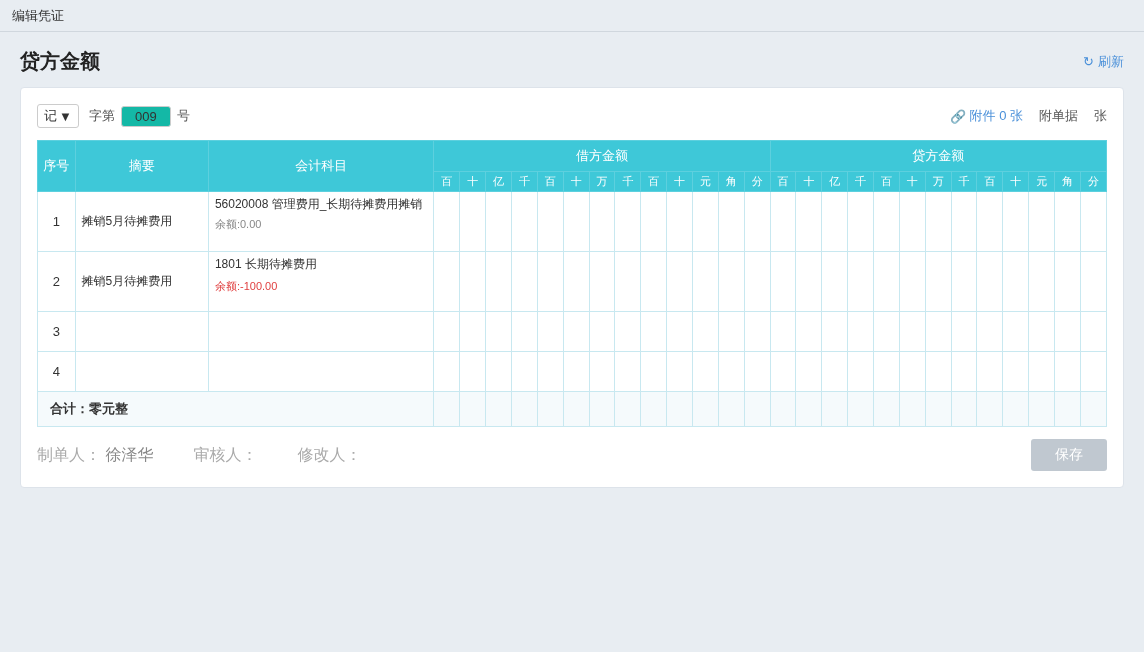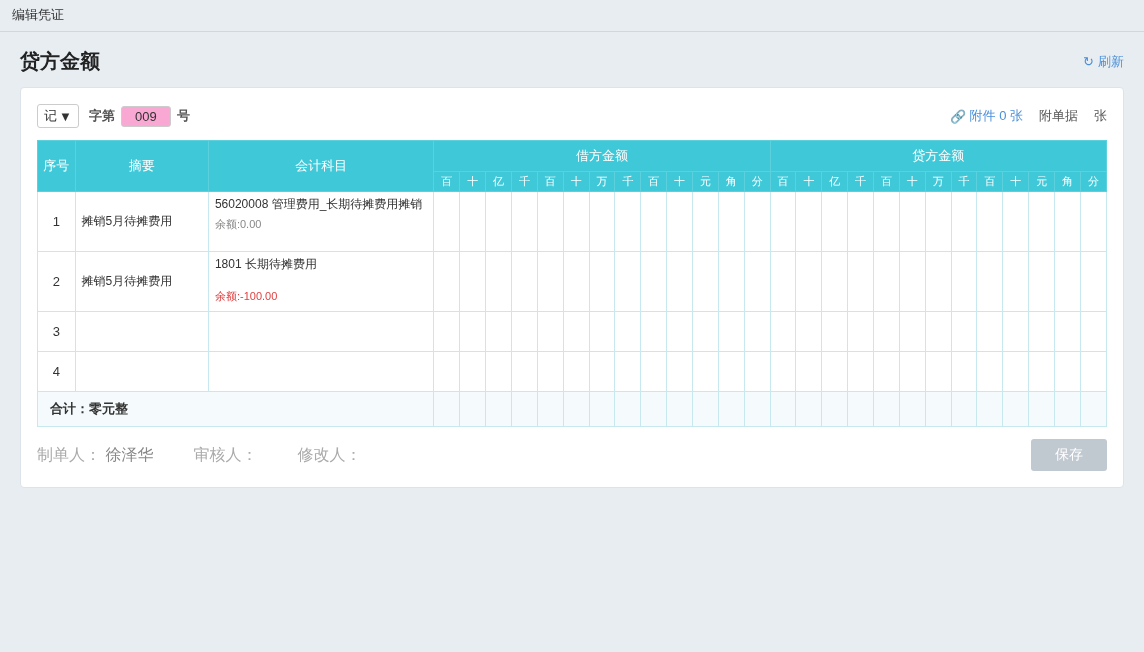--- a/index.html
+++ b/index.html
@@ -12,21 +12,21 @@
       overflow: hidden;
     }
     .title-bar {
       background: #e8edf2;
       padding: 6px 12px;
       font-size: 13px;
       color: #333;
       border-bottom: 1px solid #d0d7de;
       height: 32px;
       display: flex;
-      align-items: flex-start;
+      align-items: center;
     }
     .main-container {
       padding: 16px 20px;
       height: calc(652px - 32px);
       overflow: auto;
     }
     .page-header {
       display: flex;
       justify-content: space-between;
       align-items: center;
@@ -60,42 +60,41 @@
       margin-bottom: 12px;
     }
     .meta-group {
       display: flex;
       align-items: center;
       gap: 6px;
     }
     .meta-label {
       color: #555;
       font-size: 13px;
-      font-weight: bold;
     }
     .ji-btn {
       display: flex;
       align-items: center;
       gap: 2px;
       border: 1px solid #ccc;
       border-radius: 3px;
       padding: 2px 6px;
       background: #fff;
       cursor: pointer;
       font-size: 13px;
       color: #333;
     }
     .zi-input {
       border: 1px solid #ccc;
       border-radius: 3px;
       padding: 2px 6px;
       font-size: 13px;
       width: 50px;
       text-align: center;
-      background: #f9a8d4;
+      background: #14b8a6;
       color: #333;
     }
     .date-input {
       border: 1px solid #ccc;
       border-radius: 3px;
       padding: 2px 8px;
       font-size: 13px;
       background: #fff;
       color: #333;
       width: 110px;
@@ -170,21 +169,21 @@
       font-size: 12px;
     }
     .balance-text {
       color: #888;
       font-size: 11px;
       margin-top: 4px;
     }
     .balance-negative {
       color: #e04040;
       font-size: 11px;
-      margin-top: 16px;
+      margin-top: 6px;
     }
     .amount-td {
       border: 1px solid #c8e8f0;
       width: 26px;
       padding: 0;
       text-align: center;
     }
     .total-row td {
       background: #f5fafc;
       border: 1px solid #c8e8f0;

